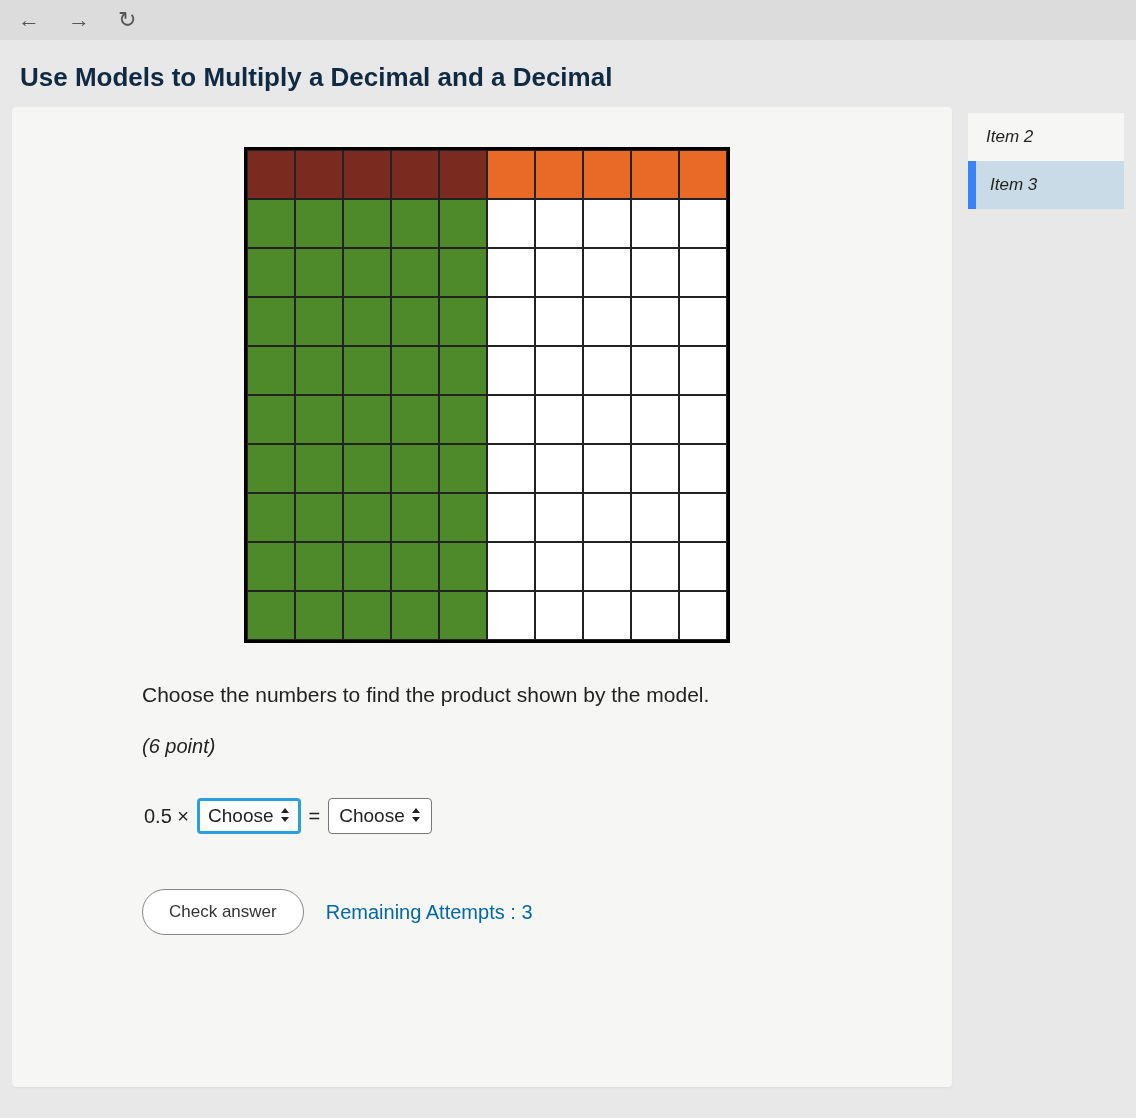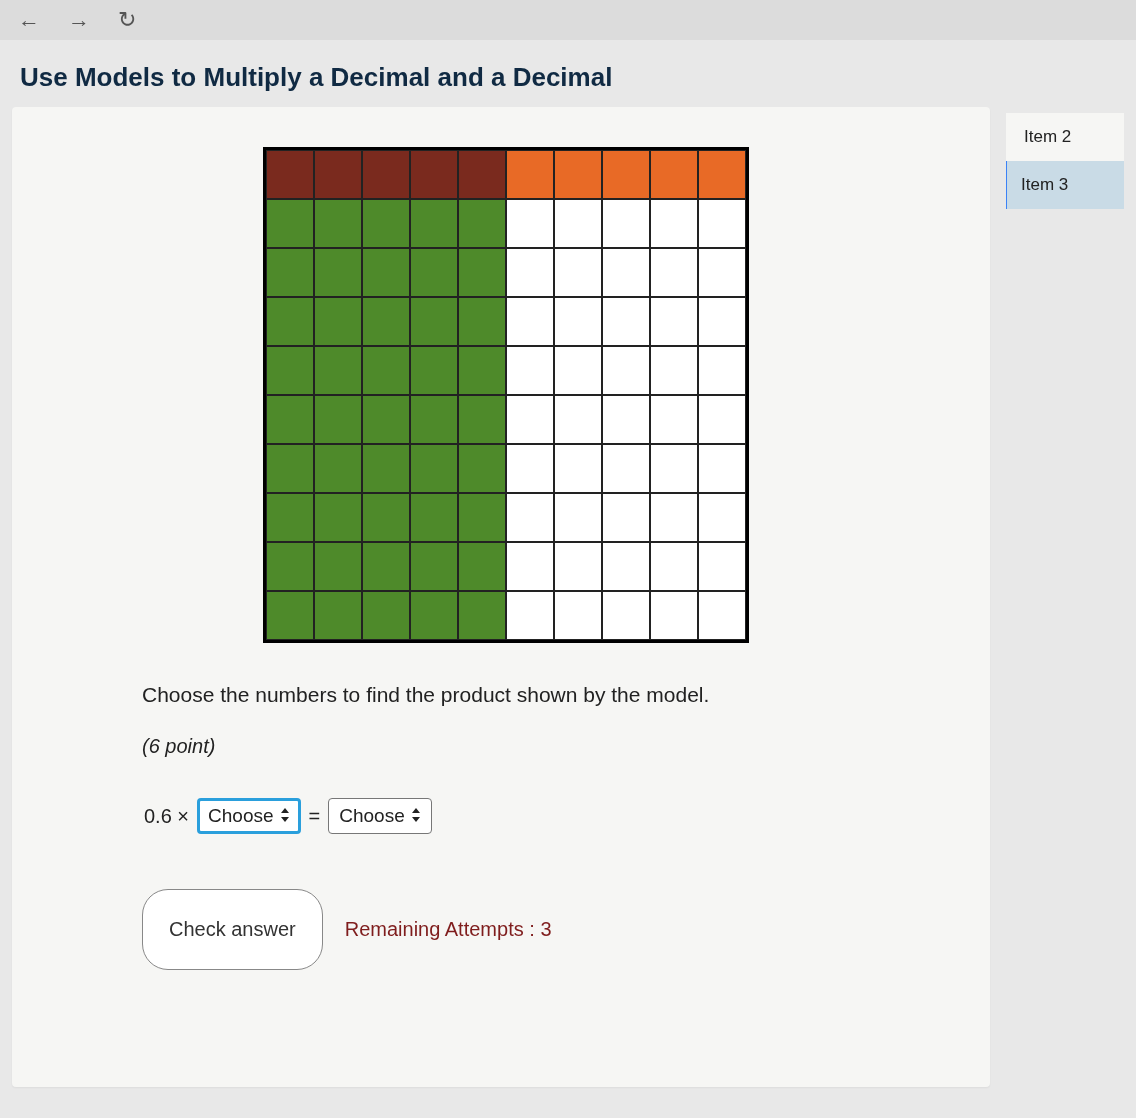--- a/index.html
+++ b/index.html
@@ -39,37 +39,38 @@
     background: #f6f6f4;
     flex: 1;
     border-radius: 4px;
     padding: 30px 60px 40px 130px;
     margin-right: 16px;
     min-height: 980px;
     box-shadow: 0 1px 2px rgba(0,0,0,0.05);
     position: relative;
   }
   .sidebar {
-    width: 118px;
+    width: 156px;
     padding-top: 6px;
+    font-style: italic;
   }
   .sidebar-item {
     height: 48px;
     display: flex;
     align-items: center;
     padding: 0 14px;
     font-size: 17px;
     color: #222;
     background: #f6f6f4;
     border-left: 4px solid transparent;
     cursor: pointer;
   }
   .sidebar-item.active {
     background: #c9dbe6;
-    border-left: 1px solid #3b82f6;
+    border-left: 8px solid #3b82f6;
   }
   .model-wrap {
     display: flex;
     justify-content: center;
     margin: 10px 0 40px -60px;
   }
   .grid-model {
     border: 3px solid #000;
     background: #fff;
   }
@@ -107,26 +108,26 @@
   .choose-select.focused {
     border: 3px solid #2a9fdc;
     padding: 4px 8px;
   }
   .sort-icon { font-size: 13px; line-height: 1; color: #222; }
   .bottom-row { display: flex; align-items: center; gap: 22px; }
   .check-btn {
     border: 1.5px solid #888;
     background: #fff;
     color: #333;
-    padding: 28px 26px;
+    padding: 12px 26px;
     border-radius: 26px;
-    font-size: 20px;
+    font-size: 17px;
     cursor: pointer;
   }
-  .remaining { font-size: 20px; color: #7f1d1d; }
+  .remaining { font-size: 20px; color: #0369a1; }
 </style>
 </head>
 <body>
 
 <div class="browser-bar">
   <span class="nav-icon">←</span>
   <span class="nav-icon">→</span>
   <span class="nav-icon">↻</span>
 </div>
 
@@ -257,21 +258,21 @@
             <div class="grid-cell cell-white"></div>
             <div class="grid-cell cell-white"></div>
           </div>
         </div>
     </div>
 
     <p class="instruction">Choose the numbers to find the product shown by the model.</p>
     <p class="points">(6 point)</p>
 
     <div class="equation-row">
-      <span class="eq-text">0.6 ×</span>
+      <span class="eq-text">0.5 ×</span>
       <div class="choose-select focused">
         <span>Choose</span>
         <span class="sort-icon">
           <svg width="10" height="14" viewBox="0 0 10 14">
               <path d="M5 0 L9 5 L1 5 Z M5 14 L1 9 L9 9 Z" fill="#222"></path>
             </svg>
         </span>
       </div>
       <span class="eq-text">=</span>
       <div class="choose-select">

